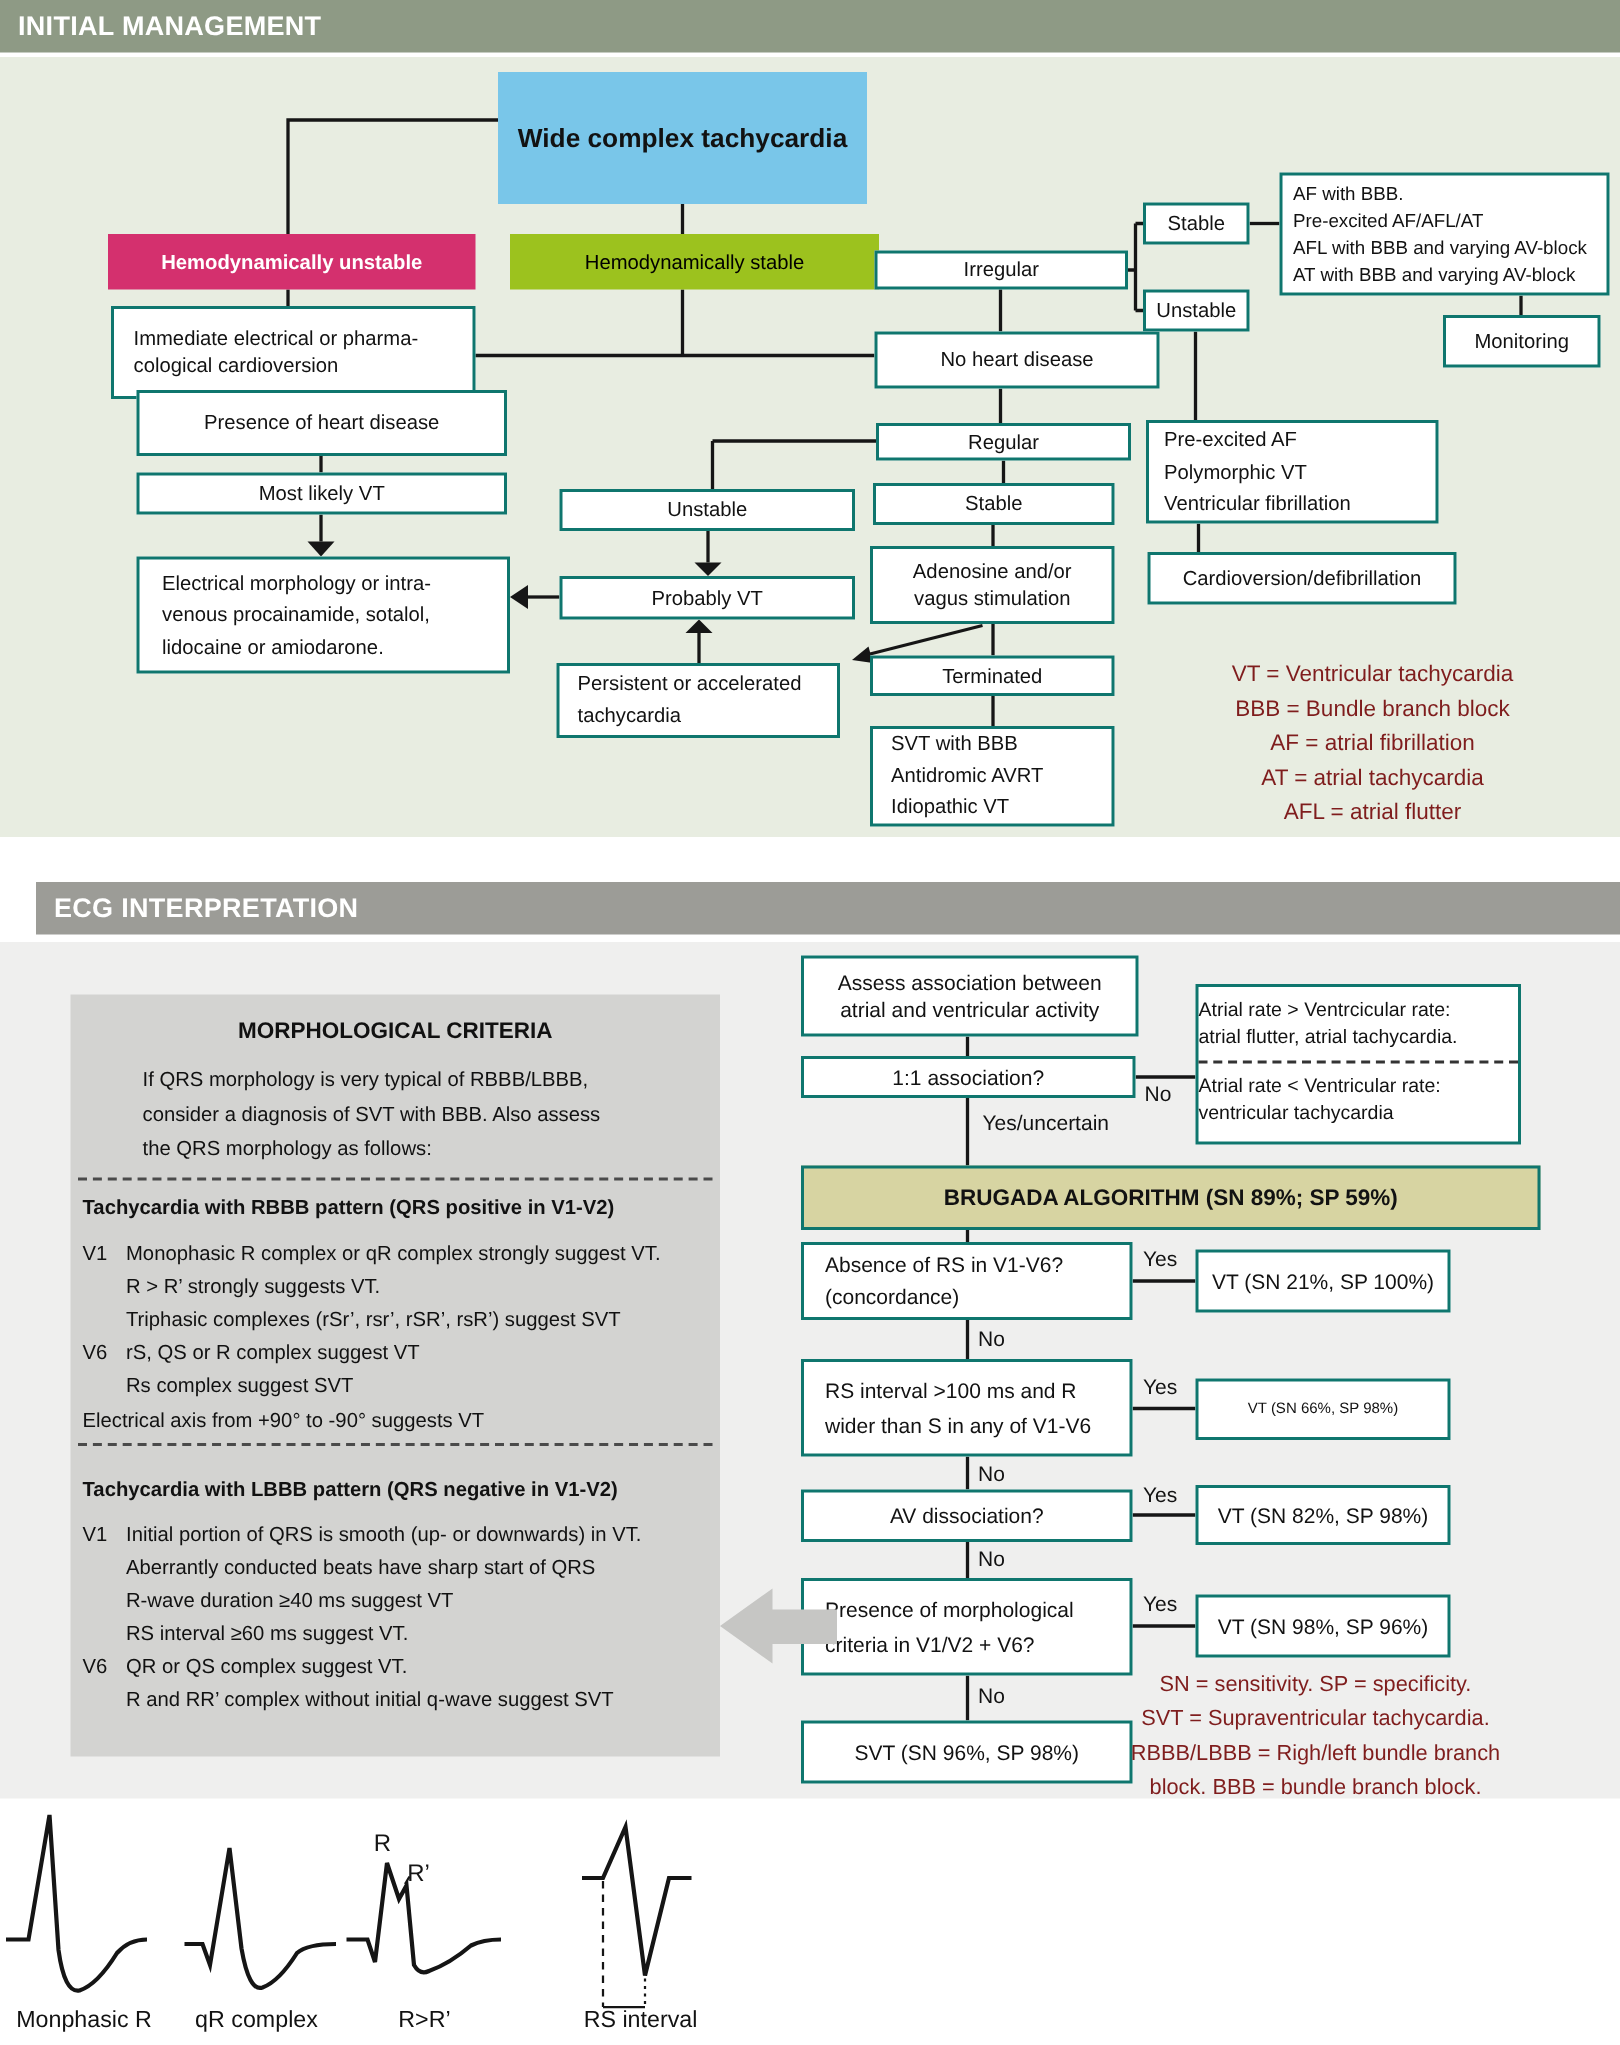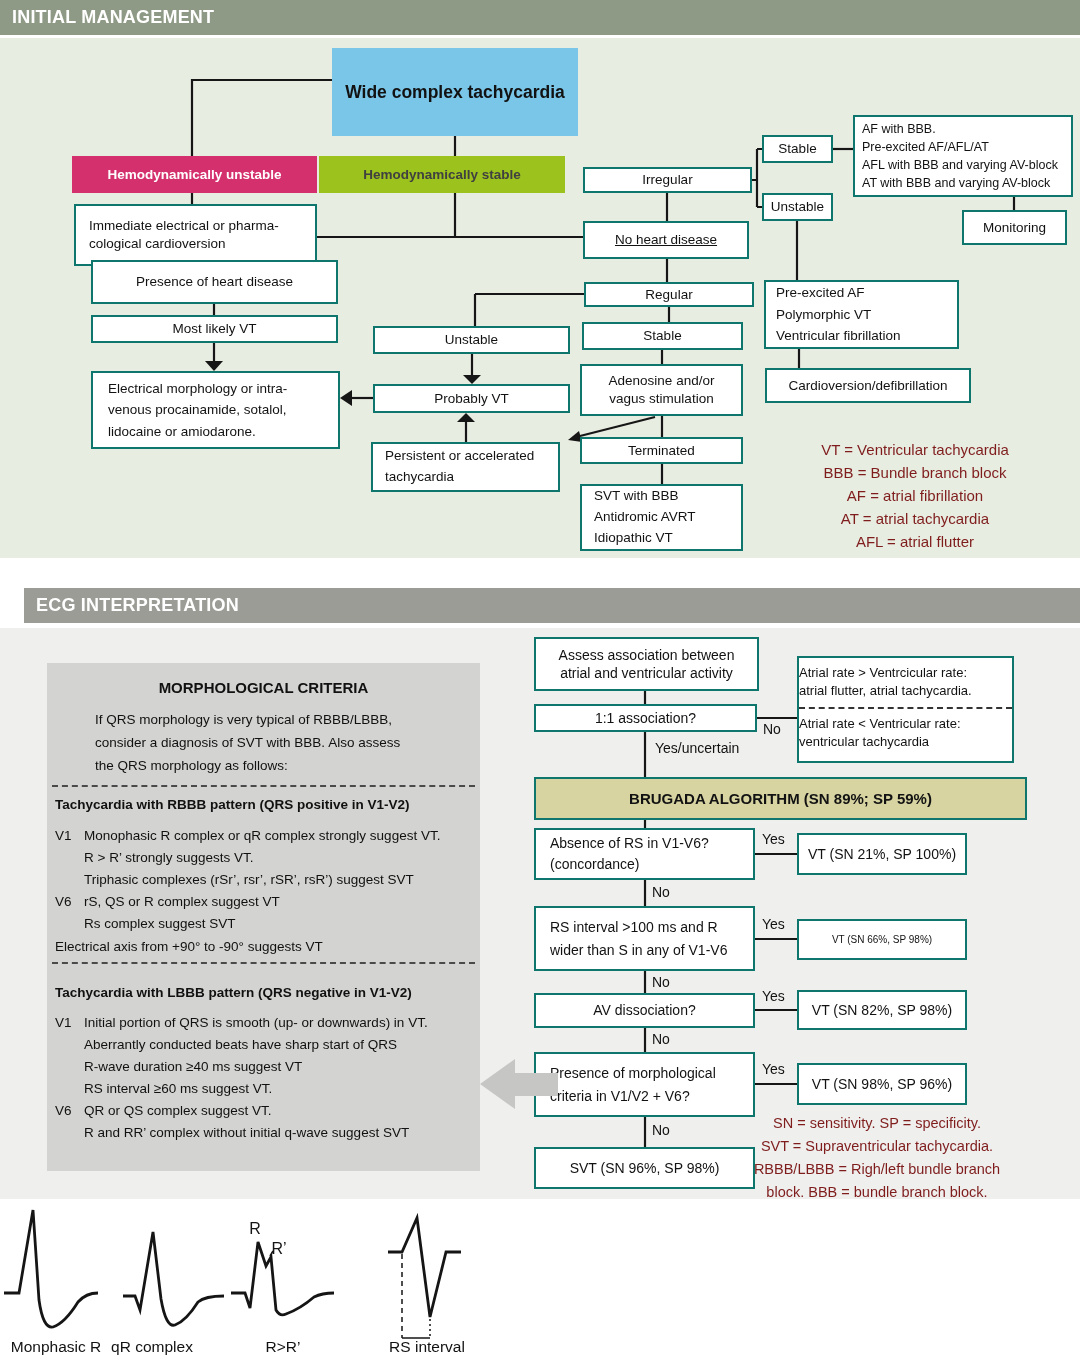--- a/index.html
+++ b/index.html
@@ -90,21 +90,21 @@
       <polygon points="568,440 579,431 582,442"></polygon>
     </g>
   </svg>
 
   <div class="box noborder" style="left:332px;top:48px;width:246px;height:88px;background:#79c6e9;font-size:17.5px;font-weight:bold;">
     <span>Wide complex tachycardia</span>
   </div>
   <div class="box noborder" style="left:72px;top:156px;width:245px;height:37px;background:#d4306e;color:#fff;font-weight:bold;">
     <span>Hemodynamically unstable</span>
   </div>
-  <div class="box noborder" style="left:319px;top:156px;width:246px;height:37px;background:#9cc21e;color:#404040;font-weight:bold;">
+  <div class="box noborder" style="left:340px;top:156px;width:246px;height:37px;background:#9cc21e;color:#000000;font-weight:normal;">
     <span>Hemodynamically stable</span>
   </div>
   <div class="box la" style="left:74px;top:204px;width:243px;height:62px;padding-left:13px;">
     <span>Immediate electrical or pharma-</span>
     <span>cological cardioversion</span>
   </div>
   <div class="box" style="left:583px;top:167px;width:169px;height:26px;">
     <span>Irregular</span>
   </div>
   <div class="box" style="left:762px;top:135px;width:71px;height:28px;">
@@ -115,21 +115,21 @@
   </div>
   <div class="box la" style="left:853px;top:115px;width:220px;height:82px;padding-left:7px;font-size:12.5px;line-height:1.45;">
     <span>AF with BBB.</span>
     <span>Pre-excited AF/AFL/AT</span>
     <span>AFL with BBB and varying AV-block</span>
     <span>AT with BBB and varying AV-block</span>
   </div>
   <div class="box" style="left:962px;top:210px;width:105px;height:35px;">
     <span>Monitoring</span>
   </div>
-  <div class="box" style="left:583px;top:221px;width:166px;height:38px;text-decoration:underline;">
+  <div class="box" style="left:583px;top:221px;width:190px;height:38px;">
     <span>No heart disease</span>
   </div>
   <div class="box" style="left:91px;top:260px;width:247px;height:44px;">
     <span>Presence of heart disease</span>
   </div>
   <div class="box" style="left:91px;top:315px;width:247px;height:28px;">
     <span>Most likely VT</span>
   </div>
   <div class="box la" style="left:91px;top:371px;width:249px;height:78px;padding-left:15px;line-height:1.6;">
     <span>Electrical morphology or intra-</span>
@@ -325,17 +325,17 @@
     <text x="51" y="36" font-size="16" fill="#151515" text-anchor="middle">R’</text>
   </svg>
   <svg class="wf" style="left:383px;top:1210px;" width="90" height="140" viewBox="0 0 90 140">
     <path d="M5,42 H19 L34,8 L47,107 L63,42 H78" fill="none" stroke="#151515" stroke-width="2.8"></path>
     <path d="M19,44 V128" stroke="#151515" stroke-width="1.5" stroke-dasharray="5,4" fill="none"></path>
     <path d="M47,109 V128" stroke="#151515" stroke-width="1.5" stroke-dasharray="2,3" fill="none"></path>
     <path d="M19,128 H47" stroke="#151515" stroke-width="1.5" fill="none"></path>
   </svg>
 
   <div class="wl" style="left:0px;top:1338px;width:112px;">Monphasic R</div>
-  <div class="wl" style="left:96px;top:1338px;width:112px;">qR complex</div>
+  <div class="wl" style="left:115px;top:1338px;width:112px;">qR complex</div>
   <div class="wl" style="left:228px;top:1338px;width:110px;">R&gt;R’</div>
   <div class="wl" style="left:368px;top:1338px;width:118px;">RS interval</div>
 
 </div>
 
 </body></html>

